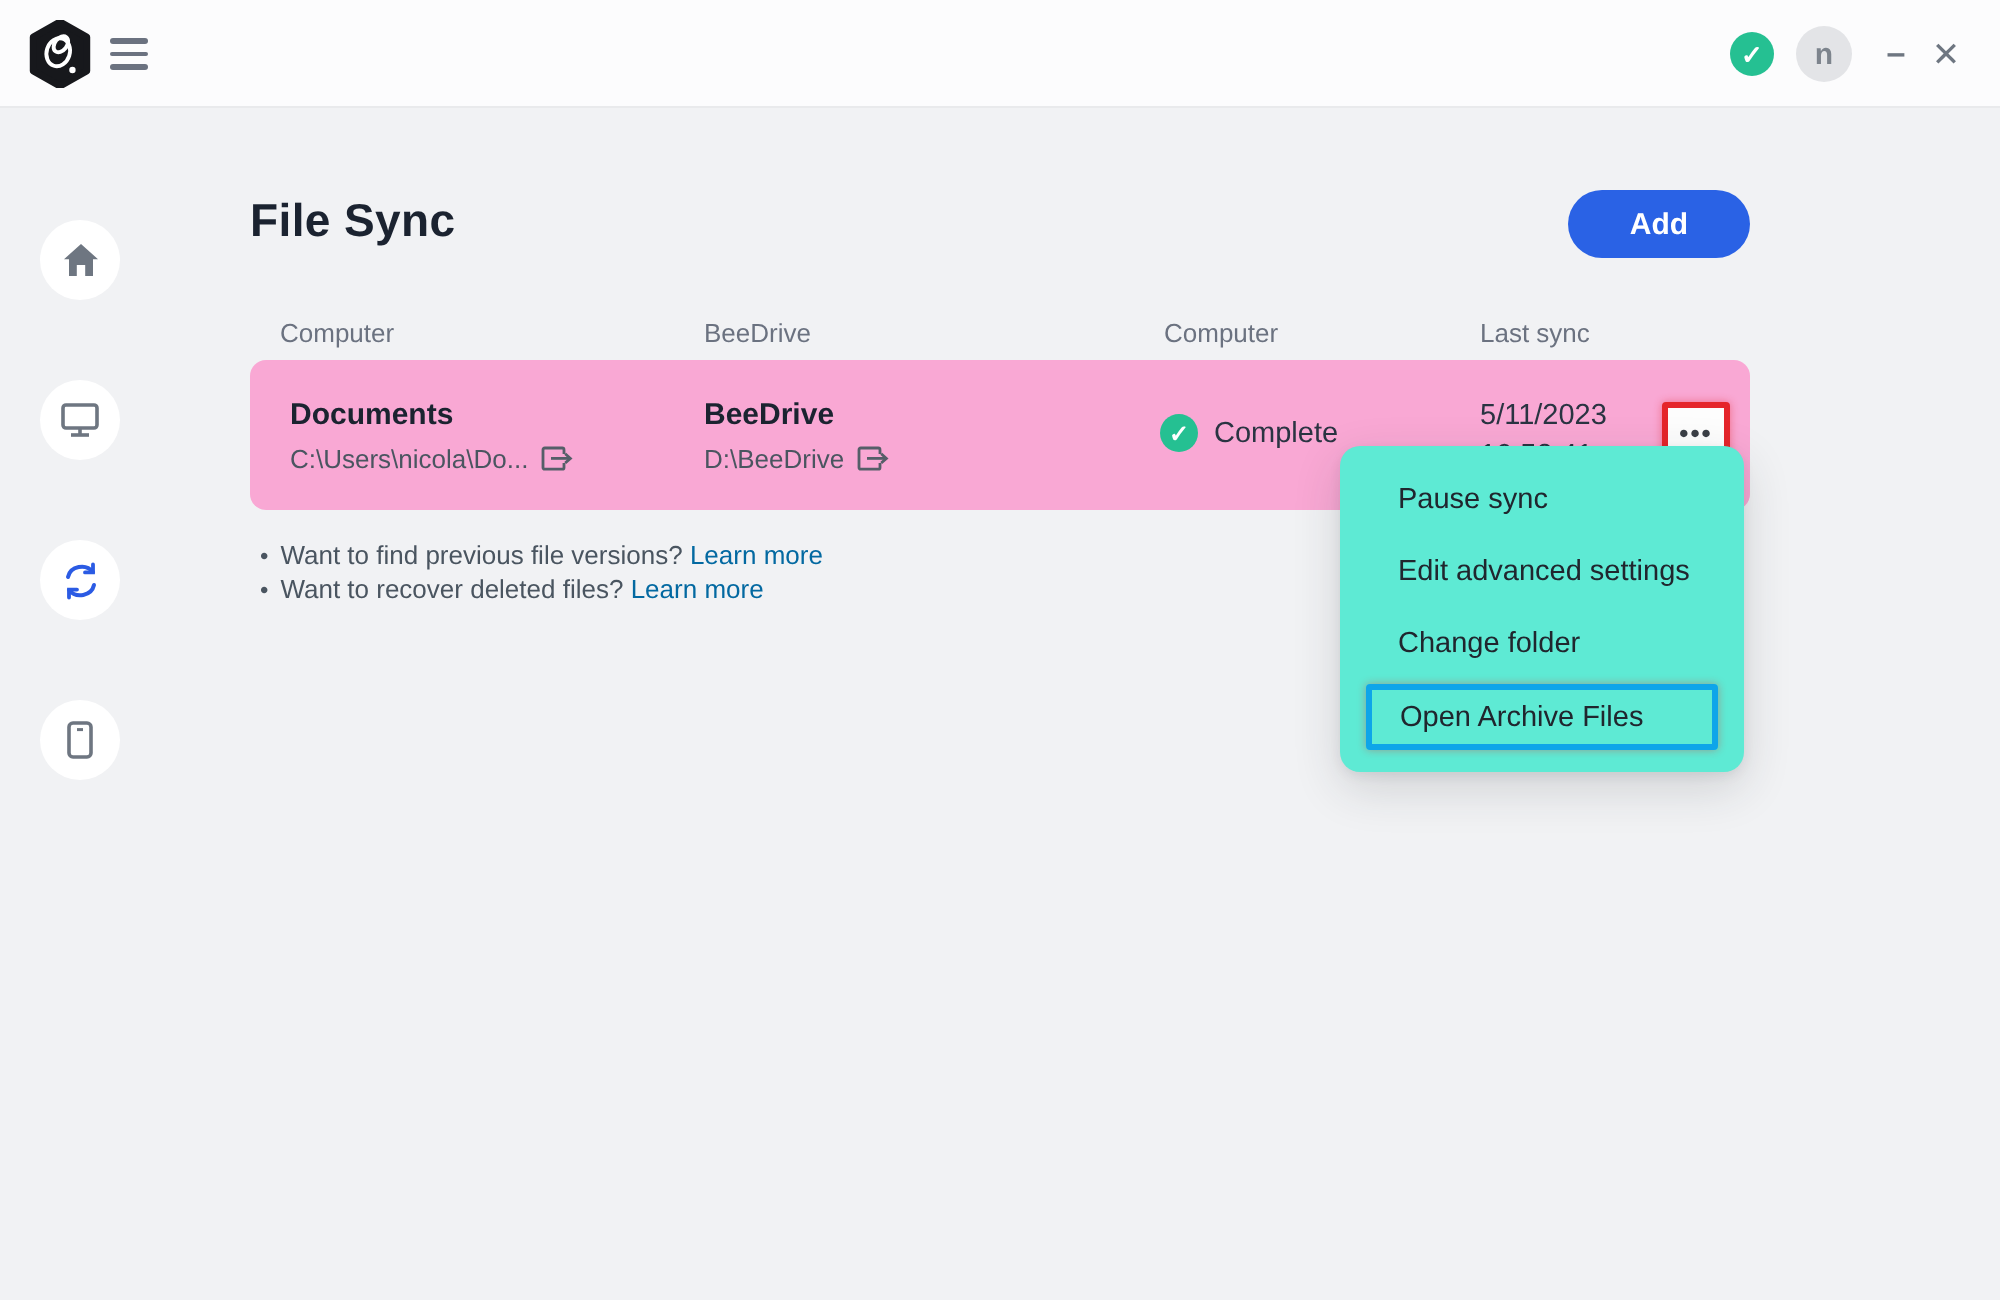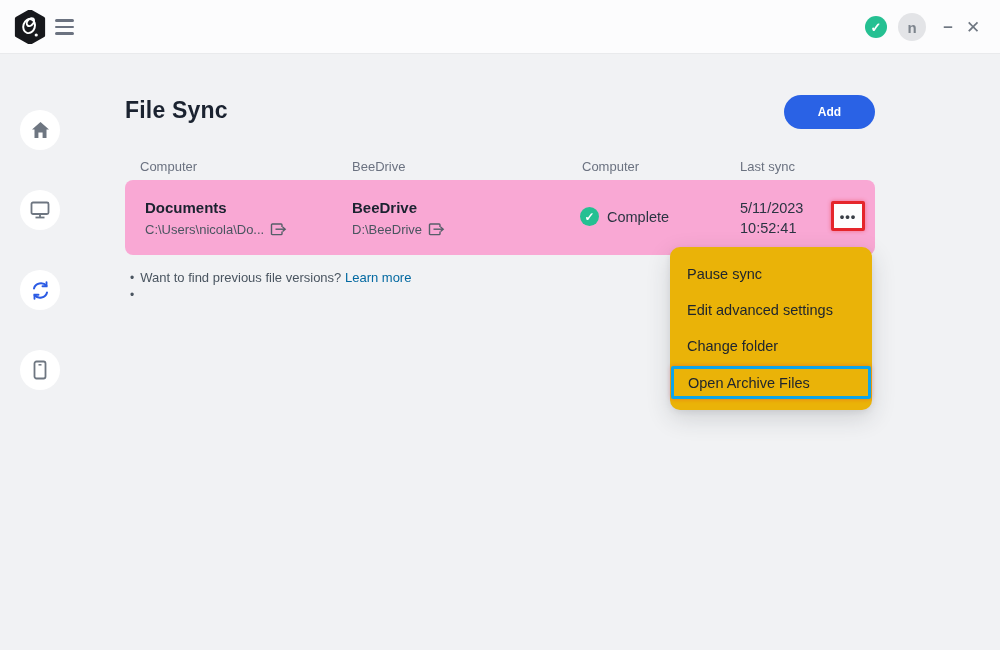--- a/index.html
+++ b/index.html
@@ -36,21 +36,21 @@
   .win-close { left:961px; }
   
   .side-item {
     position:absolute; left:20px; width:40px; height:40px; border-radius:50%;
     background:#ffffff; display:flex; align-items:center; justify-content:center; cursor:pointer;
   }
   
   .page-title { position:absolute; left:125px; top:97px; font-size:23px; font-weight:bold; color:#1b2330; letter-spacing:.2px; }
   .add-btn {
     position:absolute; left:784px; top:95px; width:91px; height:34px; border:none;
-    background:#2a62e5; color:#fff; font-size:12px; font-weight:bold;
+    background:#2a62e5; color:#fff; font-size:15px; font-weight:bold;
     border-radius:17px; cursor:pointer; font-family:inherit;
   }
   .th { position:absolute; top:159px; font-size:13px; color:#6b7280; }
   .th-computer { left:140px; } .th-beedrive { left:352px; }
   .th-progress { left:582px; } .th-lastsync { left:740px; }
   .row-card {
     position:absolute; left:125px; top:180px; width:750px; height:75px;
     background:#f9a8d4; border-radius:8px; z-index:1;
   }
   .cell-name { position:absolute; top:19px; font-size:15px; font-weight:bold; color:#1b2330; }
@@ -69,22 +69,22 @@
     display:flex; align-items:center; justify-content:center;
     font-size:13px; font-weight:bold; color:#3a3f46; letter-spacing:1px; cursor:pointer;
     box-shadow:0 0 4px rgba(229,37,43,.45);
   }
   .tips { position:absolute; left:130px; top:270px; font-size:13px; color:#4a5560; line-height:16.5px; }
   .tip { display:flex; gap:6px; align-items:baseline; }
   .tip .dot { font-size:12px; color:#4a5560; }
   .tip a { color:#0369a1; text-decoration:none; cursor:pointer; }
   
   .menu {
-    position:absolute; left:670px; top:247px; width:202px; z-index:10;
-    background:#eab308; border-radius:10px; padding:9px 0;
+    position:absolute; left:670px; top:223px; width:202px; z-index:10;
+    background:#5eead4; border-radius:10px; padding:9px 12px;
     box-shadow:0 8px 24px rgba(40,44,52,.16), 0 2px 6px rgba(40,44,52,.08);
   }
   .menu-item {
     height:36px; display:flex; align-items:center; padding-left:17px;
     font-size:14.5px; color:#20262e; cursor:pointer;
   }
   .menu-item.highlighted {
     height:33px; margin:2px 1px; border:3px solid #0ea5e9; border-radius:2px;
     padding-left:14px; box-shadow:0 0 4px rgba(229,37,43,.4);
   }
@@ -178,20 +178,24 @@
 <div class="tips">
   <div class="tip">
     <span class="dot">•</span>
     <span>
       <span>Want to find previous file versions?</span>
       <a>Learn more</a>
     </span>
   </div>
   <div class="tip">
     <span class="dot">•</span>
+    <span>
+      <span>Want to recover deleted files?</span>
+      <a>Learn more</a>
+    </span>
   </div>
 </div>
 
 <div class="menu">
   <div class="menu-item">Pause sync</div>
   <div class="menu-item">Edit advanced settings</div>
   <div class="menu-item">Change folder</div>
   <div class="menu-item highlighted">Open Archive Files</div>
 </div>
 

